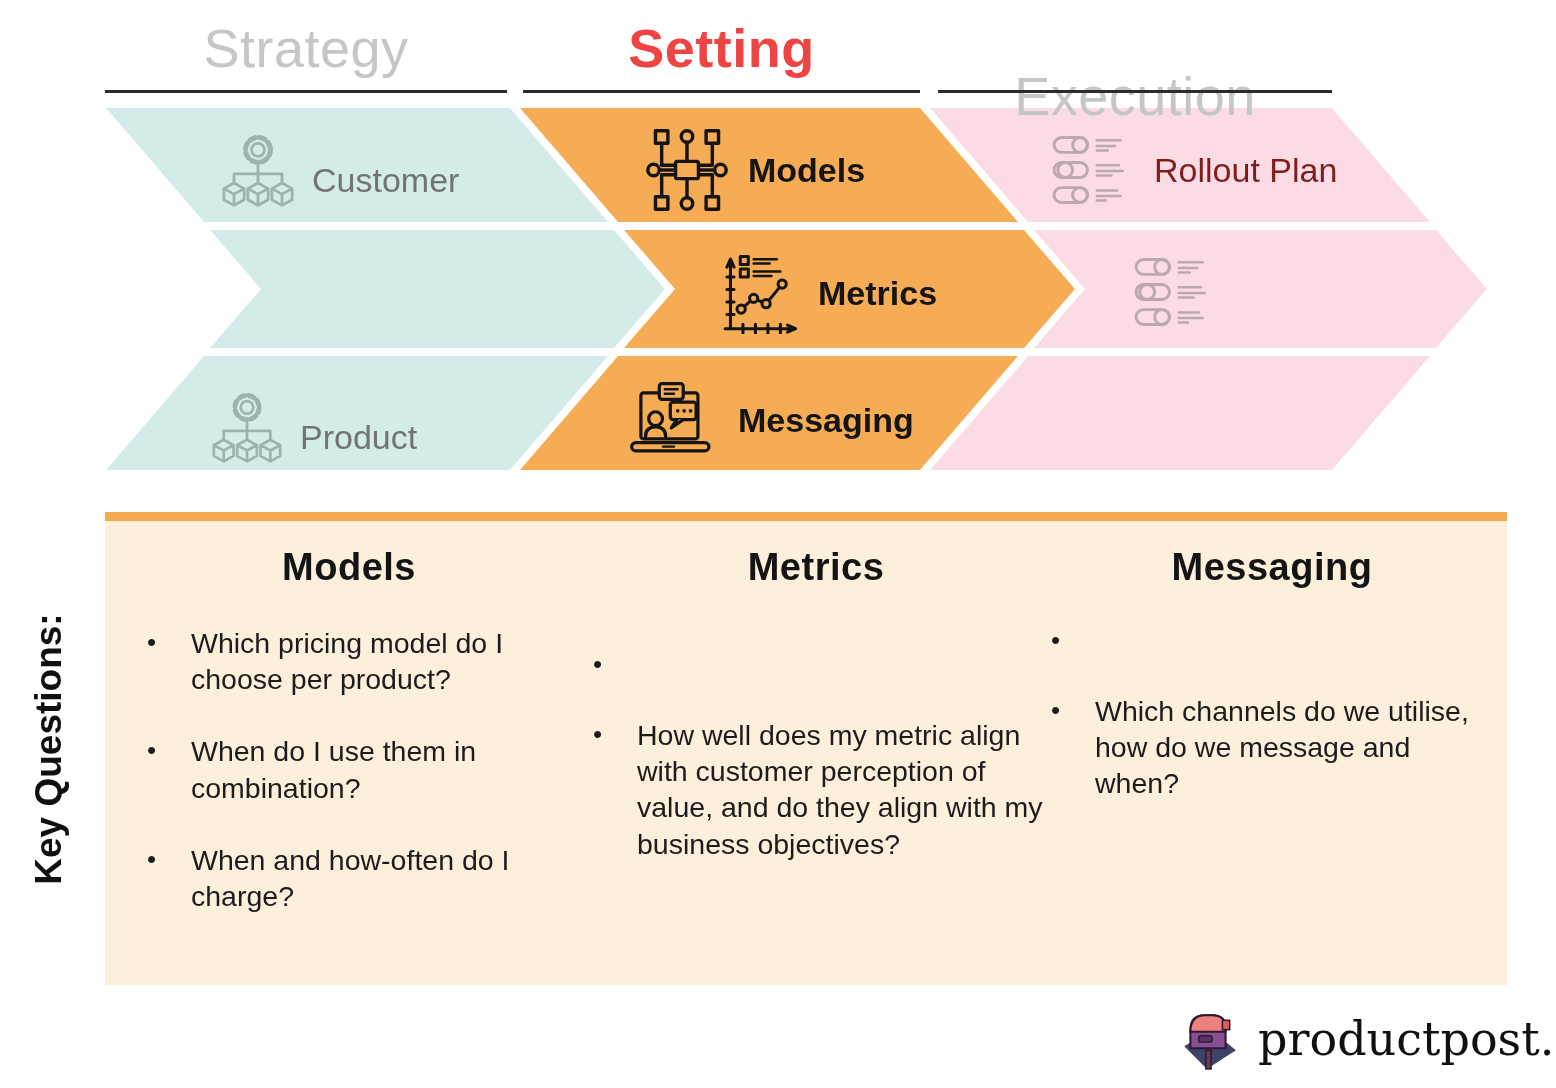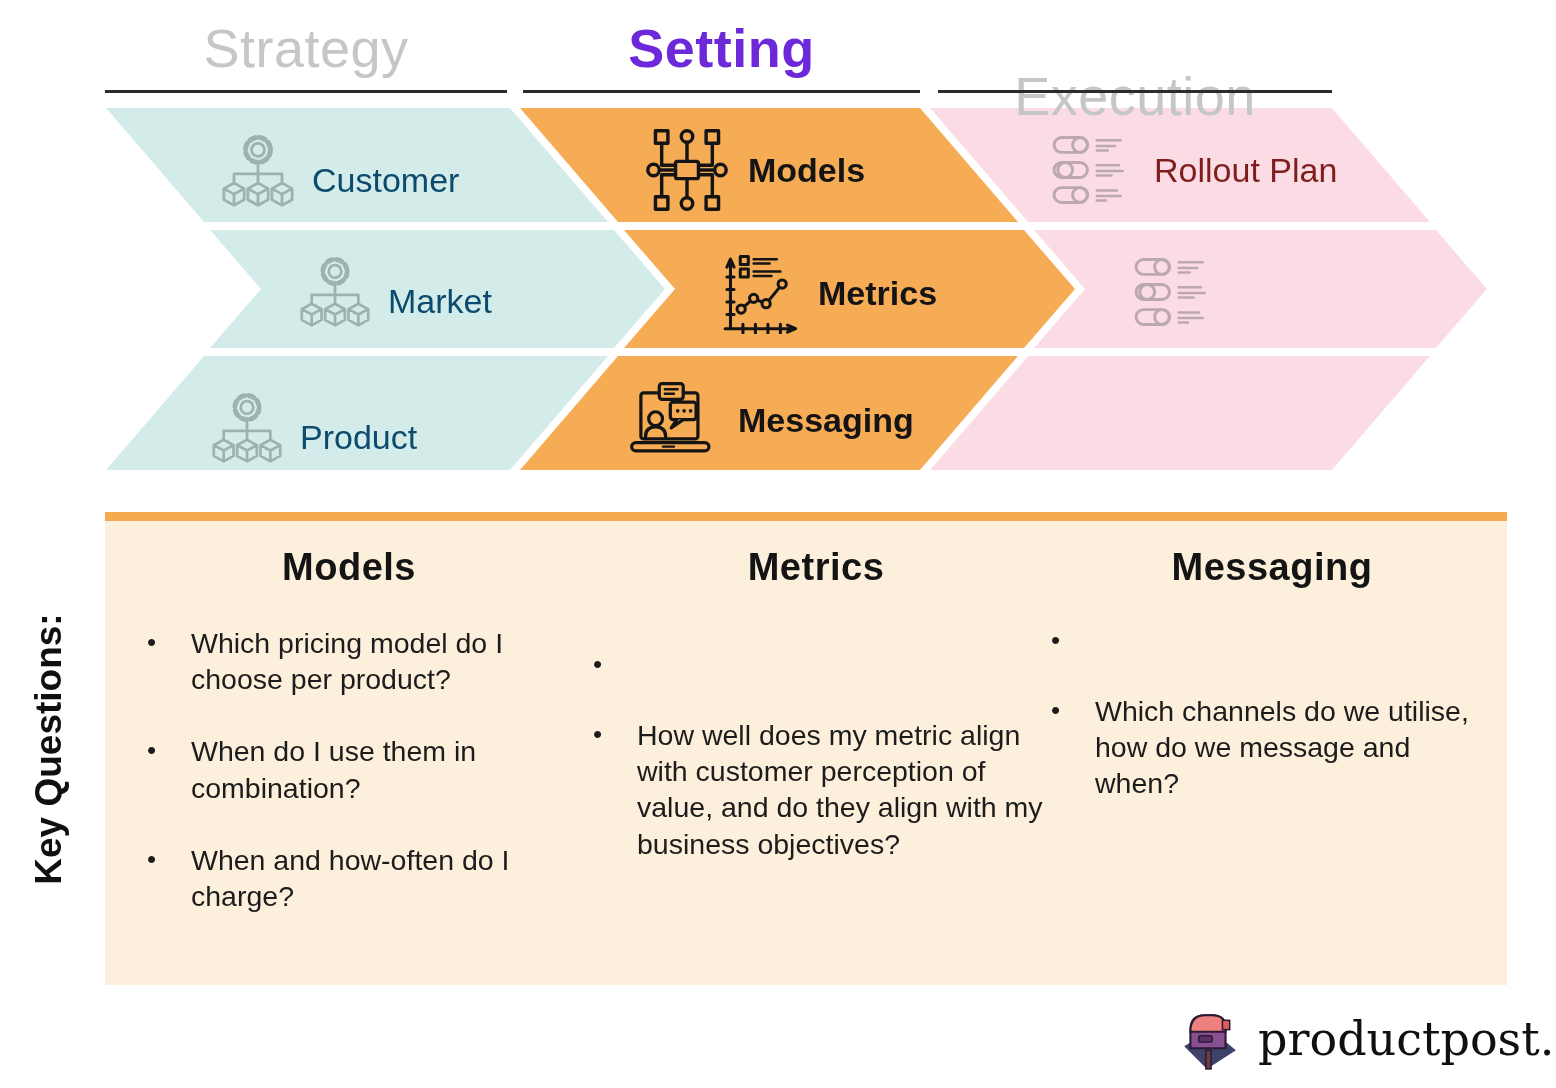--- a/index.html
+++ b/index.html
@@ -3,27 +3,27 @@
 <meta charset="utf-8">
 <style>
   html,body{margin:0;padding:0;background:#ffffff;}
   .stage{position:relative;width:1556px;height:1088px;background:#ffffff;overflow:hidden;
          font-family:"Liberation Sans",sans-serif;}
 
   
   .col-head{position:absolute;top:18px;height:60px;display:flex;align-items:center;justify-content:center;
             font-size:54px;letter-spacing:.5px;}
   .col-head.dim{color:#c5c6c6;font-weight:400;}
-  .col-head.active{color:#6d28d9;font-weight:700;}
+  .col-head.active{color:#ef4444;font-weight:700;}
   .rule{position:absolute;top:90px;height:3px;background:#2b2b2b;}
 
   
   .cell{position:absolute;display:flex;align-items:center;gap:18px;}
   .cell .lbl{font-size:34px;white-space:nowrap;}
-  .cell.strat .lbl{color:#0c4a6e;font-weight:400;margin-top:16px;}
+  .cell.strat .lbl{color:#737373;font-weight:400;margin-top:16px;}
   .cell.sett  .lbl{color:#141414;font-weight:700;}
   .cell.exec  .lbl{color:#7f1d1d;font-weight:400;}
   .ic-teal{color:#9db2af;}
   .ic-pink{color:#bca8b0;}
   .ic-dark{color:#141414;}
 
   
   .panel{position:absolute;left:105px;top:512px;width:1402px;height:473px;background:#fcf0dc;
          border-top:9px solid #f6a94f;box-sizing:border-box;}
   .kq-label{position:absolute;left:6px;top:512px;width:86px;height:473px;
@@ -142,26 +142,20 @@
   <div class="rule" style="left:105px;width:402px;"></div>
   <div class="rule" style="left:523px;width:397px;"></div>
   <div class="rule" style="left:938px;width:394px;"></div>
 
   <div class="cell strat" style="left:222px;top:126px;height:92px;">
     <svg class="ic-teal" width="72" height="80" viewBox="0 0 78 86">
         <use href="#sym-hier"></use>
       </svg>
     <span class="lbl">Customer</span>
   </div>
-  <div class="cell strat" style="left:300px;top:250px;height:86px;">
-    <svg class="ic-teal" width="70" height="78" viewBox="0 0 78 86">
-        <use href="#sym-hier"></use>
-      </svg>
-    <span class="lbl">Market</span>
-  </div>
   <div class="cell strat" style="left:212px;top:386px;height:86px;">
     <svg class="ic-teal" width="70" height="78" viewBox="0 0 78 86">
         <use href="#sym-hier"></use>
       </svg>
     <span class="lbl">Product</span>
   </div>
 
   <div class="cell sett" style="left:644px;top:124px;height:92px;">
     <svg class="ic-dark" width="86" height="86" viewBox="0 0 90 90">
         <use href="#sym-net"></use>

